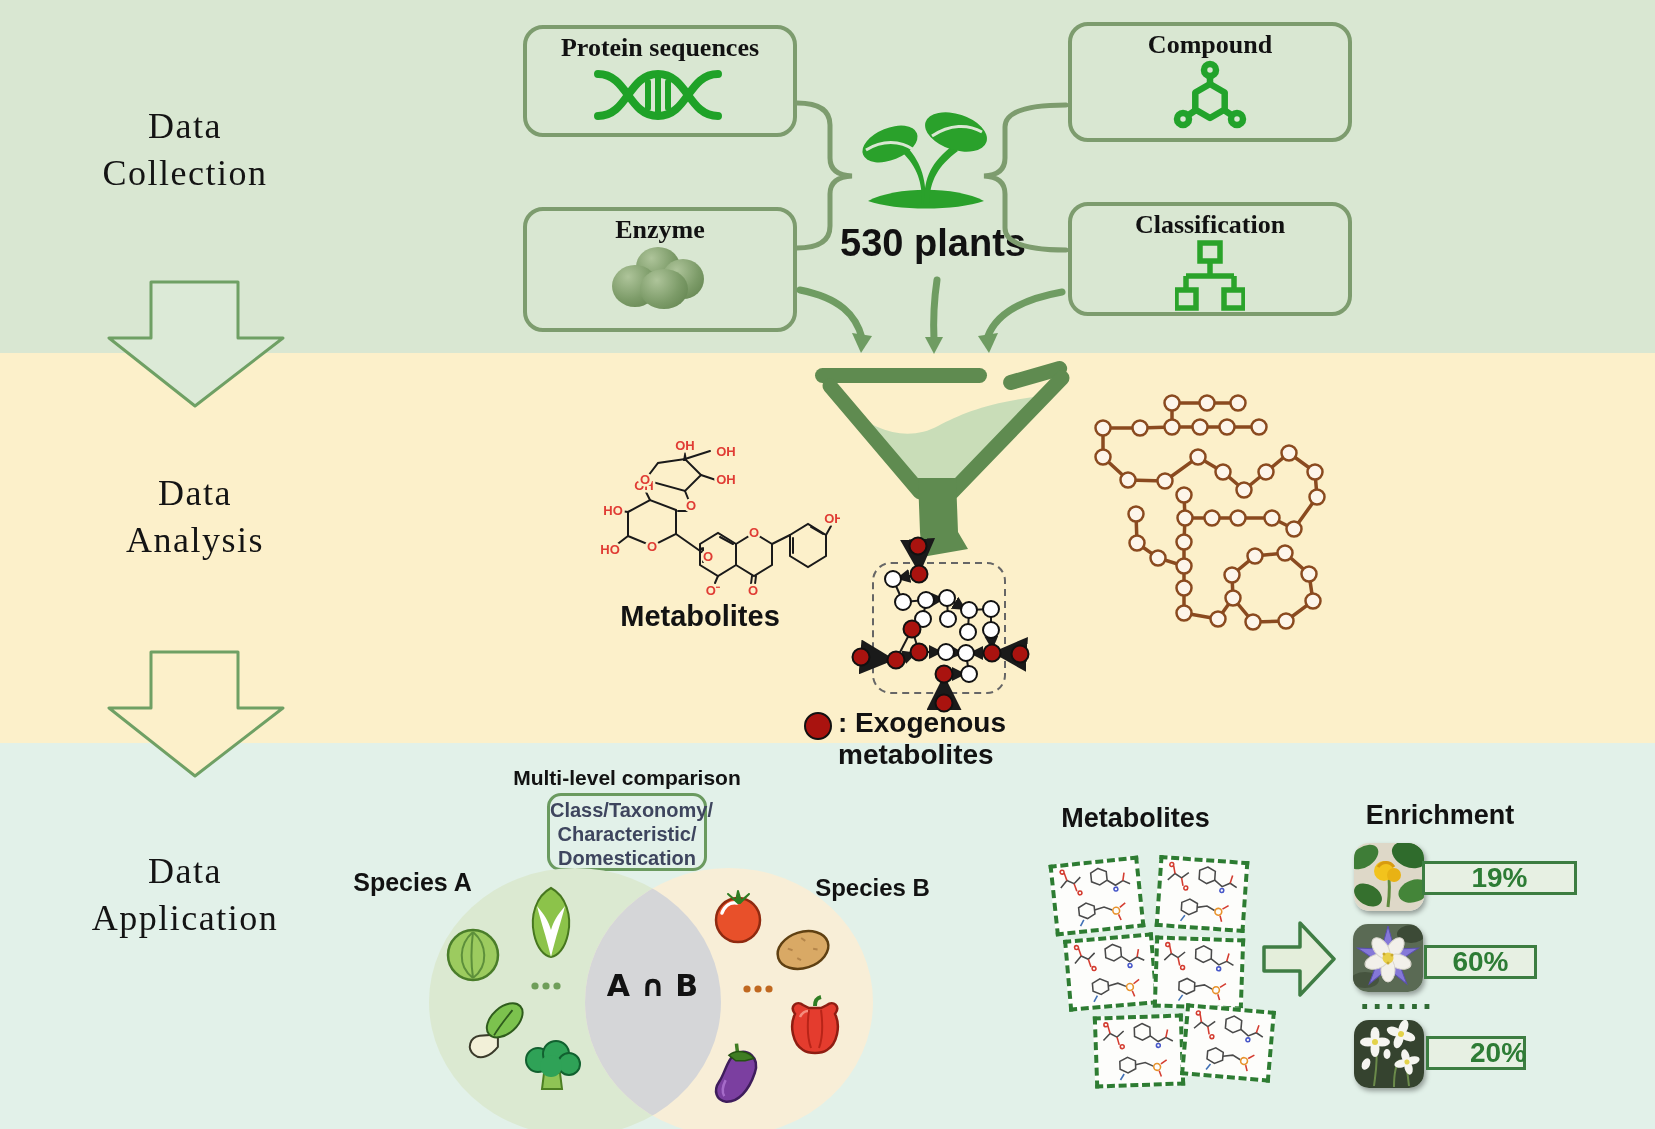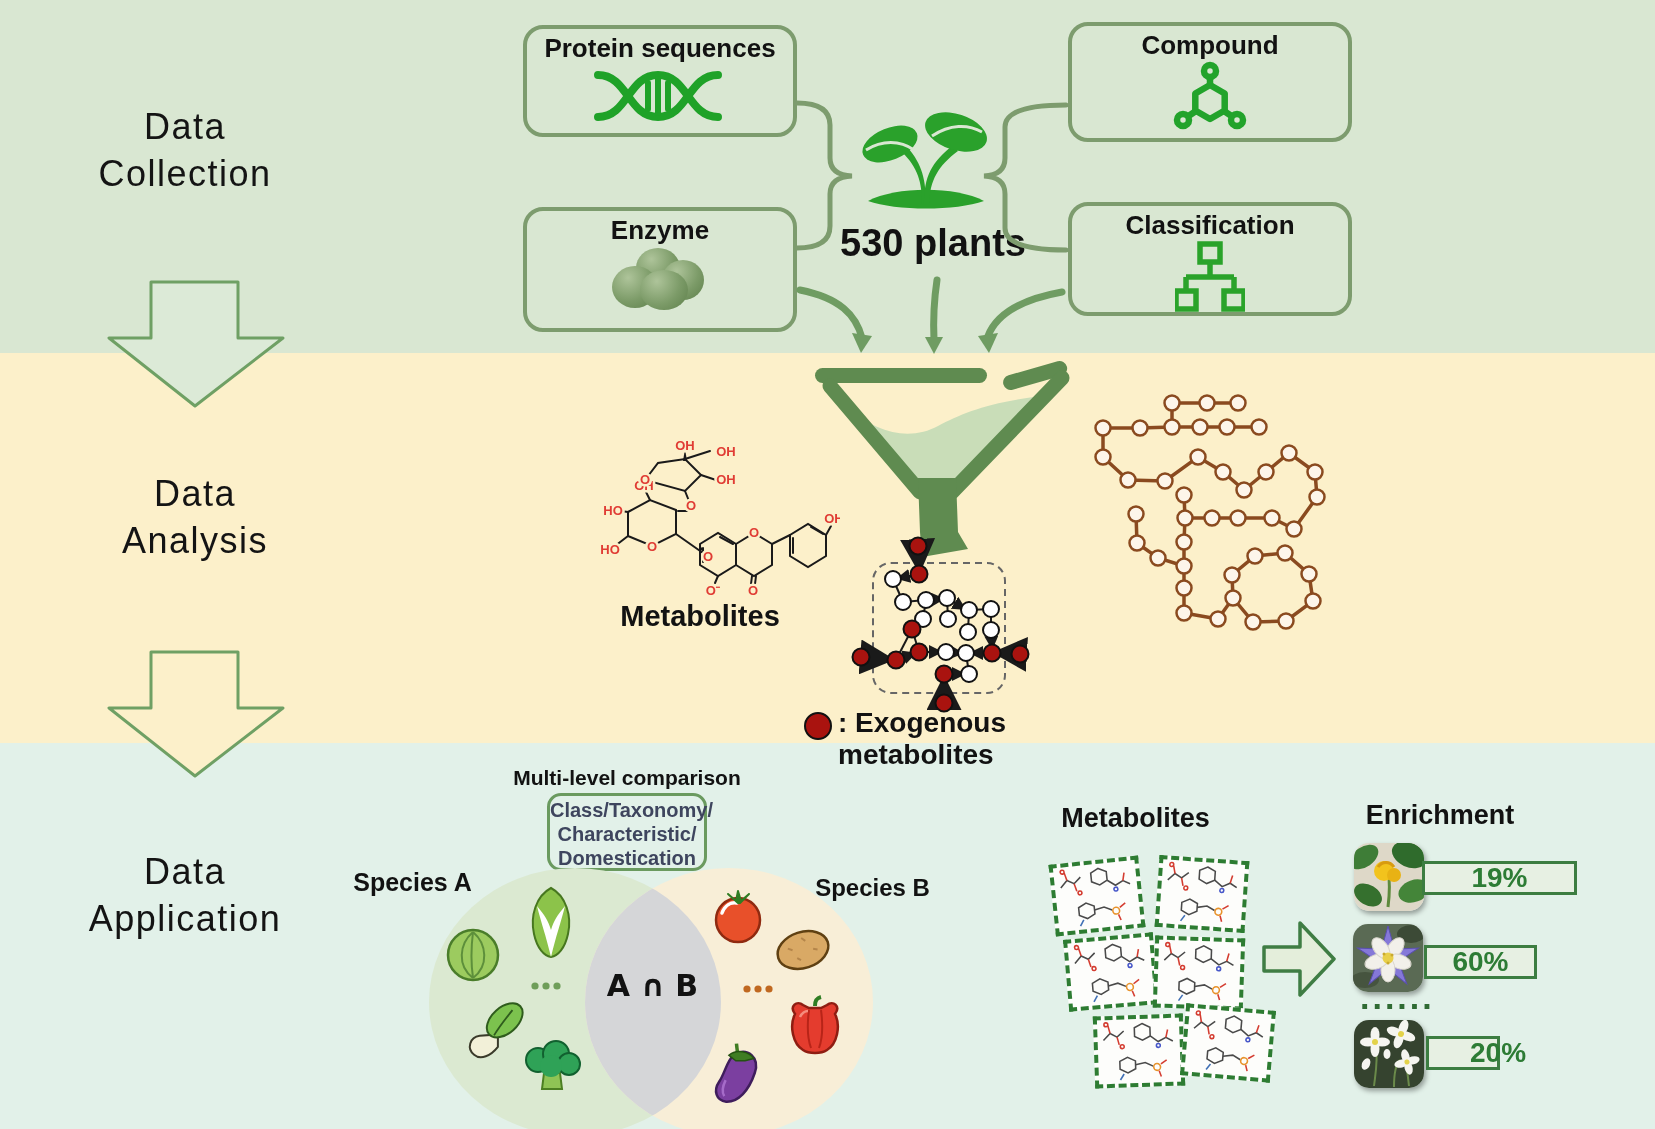--- a/index.html
+++ b/index.html
@@ -1,23 +1,23 @@
 <!DOCTYPE html>
 <html><head>
 <meta charset="utf-8">
 <style>
   html,body{margin:0;padding:0;background:#ffffff;}
   .canvas{position:relative;width:1655px;height:1129px;overflow:hidden;
           font-family:"Liberation Sans",sans-serif;}
   .abs{position:absolute;}
   .band{position:absolute;left:0;width:1655px;}
   .seclabel{position:absolute;text-align:center;color:#141414;
-            font-family:Liberation Sans, sans-serif;font-size:36px;letter-spacing:1.5px;line-height:47px;}
+            font-family:Liberation Serif, serif;font-size:36px;letter-spacing:1.5px;line-height:47px;}
   .cbox{position:absolute;border:4px solid #7d9c6e;border-radius:20px;box-sizing:border-box;
-        display:flex;flex-direction:column;align-items:center;}
+        display:flex;flex-direction:column;align-items:center;font-family:Liberation Serif, serif;}
   .cbox-title{font-weight:bold;font-size:26px;color:#121212;margin-top:4px;}
   .bigtxt{position:absolute;font-weight:bold;color:#121212;text-align:center;}
   .ebar{position:absolute;height:34px;box-sizing:border-box;background:#e7f0e3;border:3px solid #3c7d41;
         color:#2d7c35;font-weight:bold;font-size:28px;text-align:center;line-height:28px;}
   .ftile{position:absolute;width:70px;height:68px;border-radius:15px;overflow:hidden;
          box-shadow:2px 3px 5px rgba(0,0,0,.35);}
   .mcard{position:absolute;width:90px;height:72px;background:#fdfdfb;border:4px dashed #2d7c32;
          box-sizing:border-box;display:flex;align-items:center;justify-content:center;}
   .dots{position:absolute;font-weight:900;color:#2f6b33;}
   .mol-o{fill:#e03c34;font-family:"Liberation Sans",sans-serif;font-weight:bold;font-size:13px;
@@ -541,17 +541,17 @@
             <ellipse cx="0" cy="6" rx="4" ry="7"></ellipse>
           <ellipse cx="-6" cy="0" rx="7" ry="4"></ellipse>
             <ellipse cx="6" cy="0" rx="7" ry="4"></ellipse>
           <circle r="2.5" fill="#e3d24a"></circle>
         </g>
         <ellipse cx="12" cy="44" rx="4" ry="6" transform="rotate(25 12 44)"></ellipse>
         <ellipse cx="33" cy="34" rx="3.5" ry="5"></ellipse>
       </g>
     </svg>
   </div>
-  <div class="ebar" style="left:1426px;top:1036px;width:74px;padding-left:41px;">
+  <div class="ebar" style="left:1426px;top:1036px;width:100px;padding-left:41px;">
     <span>20%</span>
   </div>
 
 </div>
 
 </body></html>

